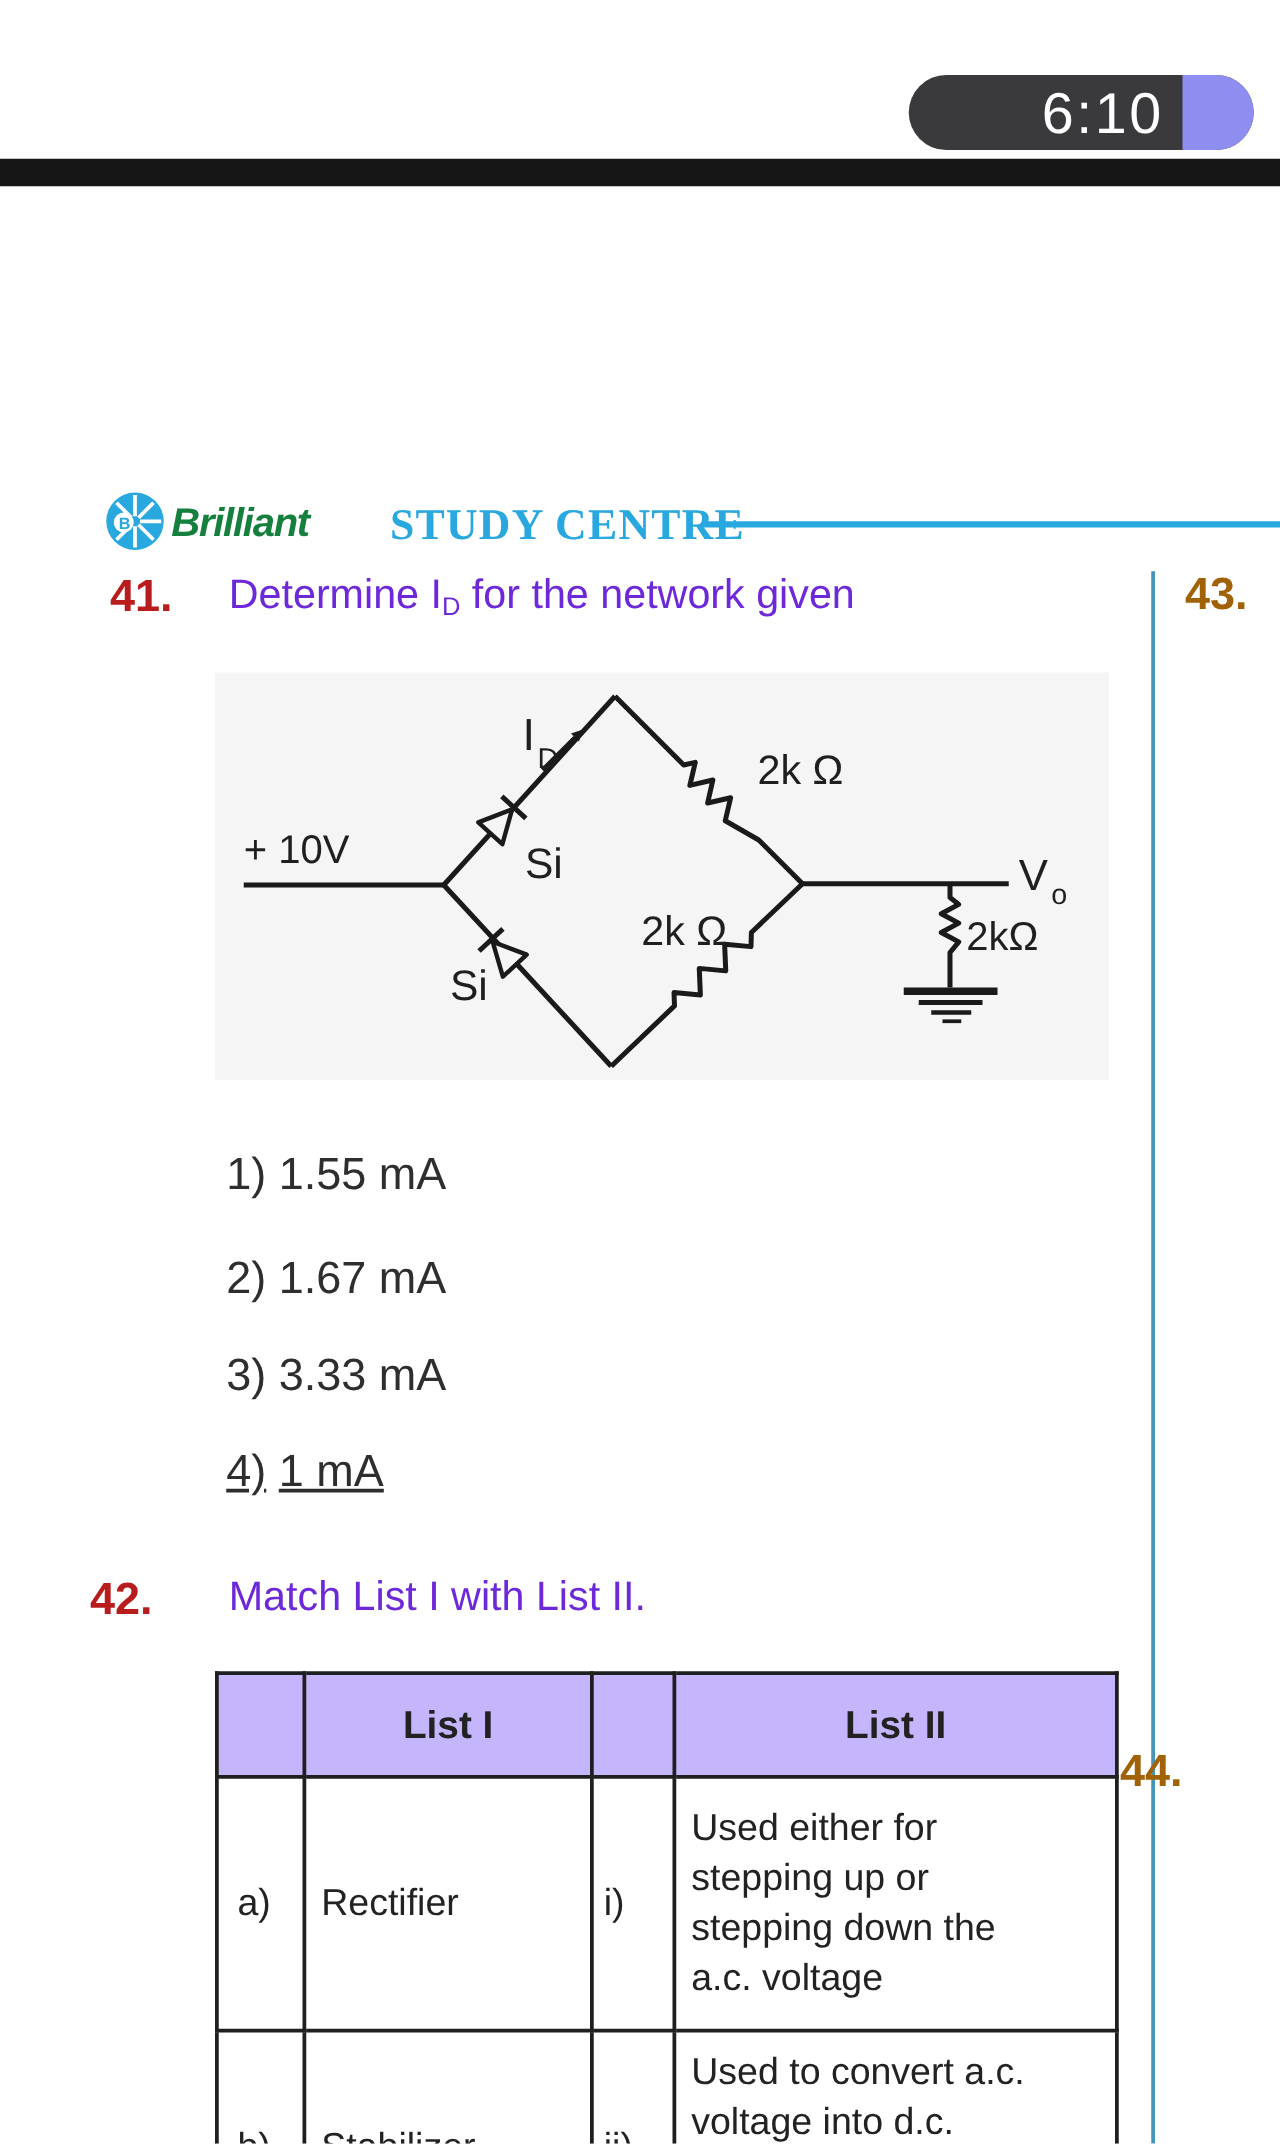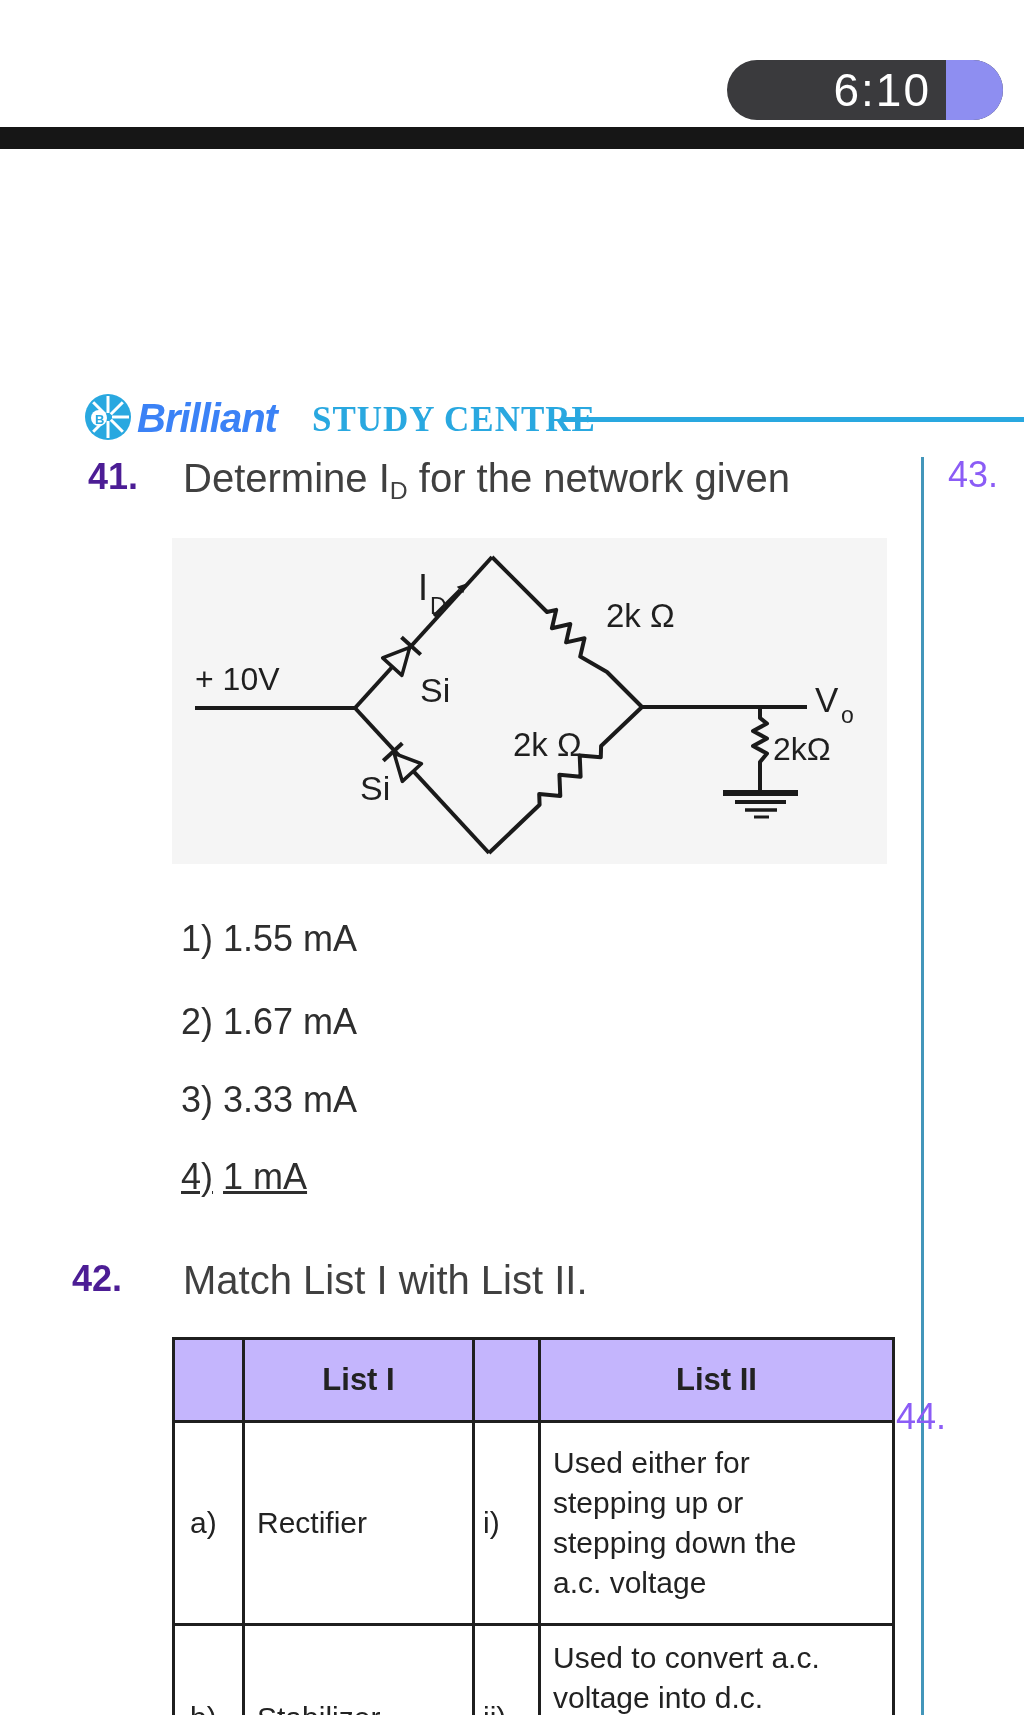--- a/index.html
+++ b/index.html
@@ -15,31 +15,31 @@
   .clock-pill { position:absolute; left:727px; top:60px; width:276px; height:60px;
                 background:#3a3a3d; border-radius:30px; }
   .clock-time { position:absolute; right:72px; top:0; height:60px; line-height:60px;
                 font-size:46px; color:#ffffff; letter-spacing:2px; }
   .clock-cap  { position:absolute; right:0; top:0; width:57px; height:60px;
                 background:#8e8ef1; border-radius:0 30px 30px 0; }
   .black-bar  { position:absolute; left:0; top:127px; width:1024px; height:22px; background:#161616; }
 
   
   .brand-logo   { position:absolute; left:84px; top:393px; width:48px; height:48px; }
-  .brand-script { position:absolute; left:137px; top:396px; font-size:40px; line-height:44px;
-                  font-weight:bold; font-style:italic; color:#3b82f6; letter-spacing:-1px; }
+  .brand-script { position:absolute; left:137px; top:396px; font-size:32px; line-height:44px;
+                  font-weight:bold; font-style:italic; color:#15803d; letter-spacing:-1px; }
   .brand-serif  { position:absolute; left:312px; top:400px; font-size:35px; line-height:40px;
                   font-family:"Liberation Serif", serif; font-weight:bold; color:#29a8e0; letter-spacing:1px; }
   .brand-rule   { position:absolute; left:562px; top:417px; width:462px; height:5px; background:#29a8e0; }
 
   
-  .qnum  { font-size:36px; font-weight:bold; color:#4c1d95; }
-  .qtext { font-size:40px; color:#404040; }
+  .qnum  { font-size:36px; font-weight:bold; color:#b91c1c; }
+  .qtext { font-size:33px; color:#6d28d9; }
   .qtext sub { font-size:0.62em; vertical-align:-0.3em; }
-  .side-num { font-size:36px; font-weight:normal; color:#8b5cf6; }
+  .side-num { font-size:36px; font-weight:bold; color:#a16207; }
 
   
   .figure-box { position:absolute; left:172px; top:538px; width:715px; height:326px; background:#f5f5f5; }
   .figure-box svg { display:block; width:715px; height:326px; }
   .figure-box text { font-family:"Liberation Sans", sans-serif; fill:#1f1f1f; }
 
   
   .option { position:absolute; left:181px; font-size:36px; color:#2e2e2e; white-space:nowrap; }
   .option .olabel { margin-right:10px; }
 

